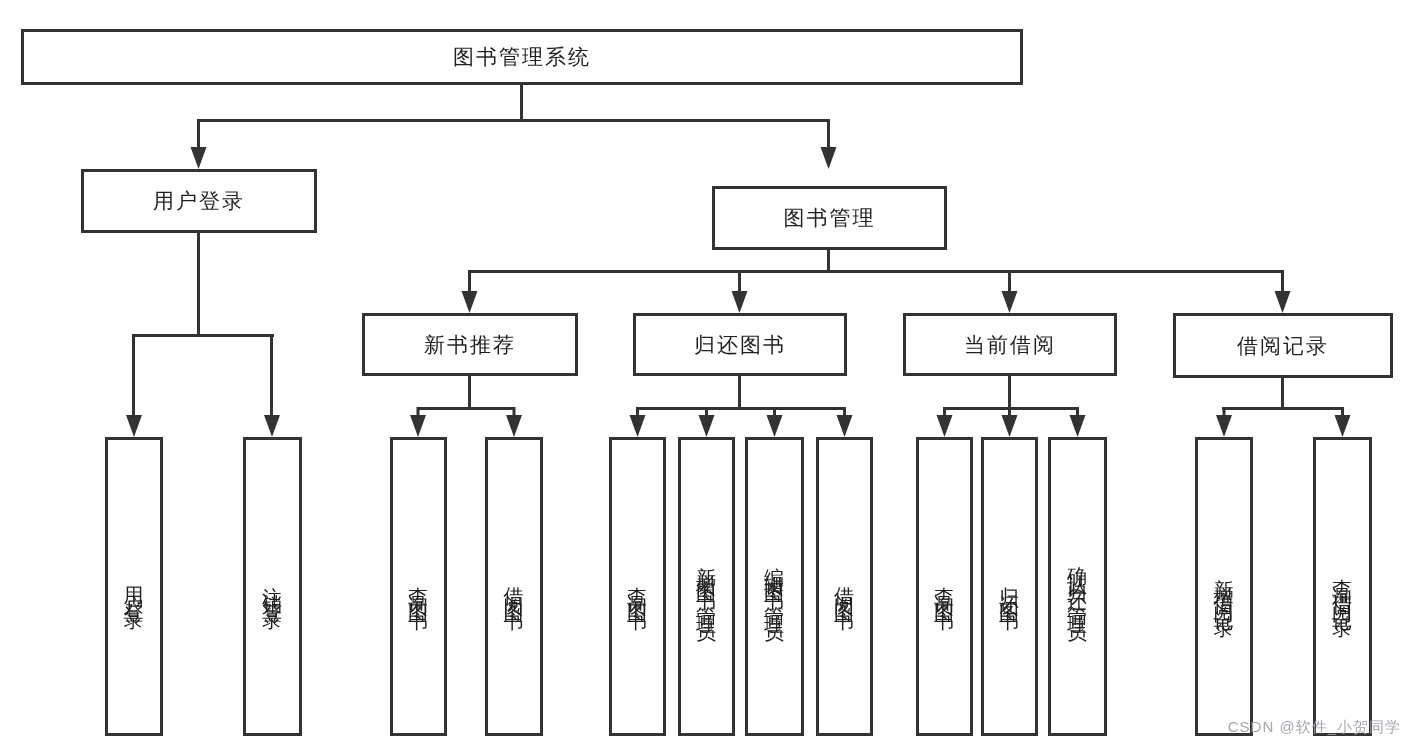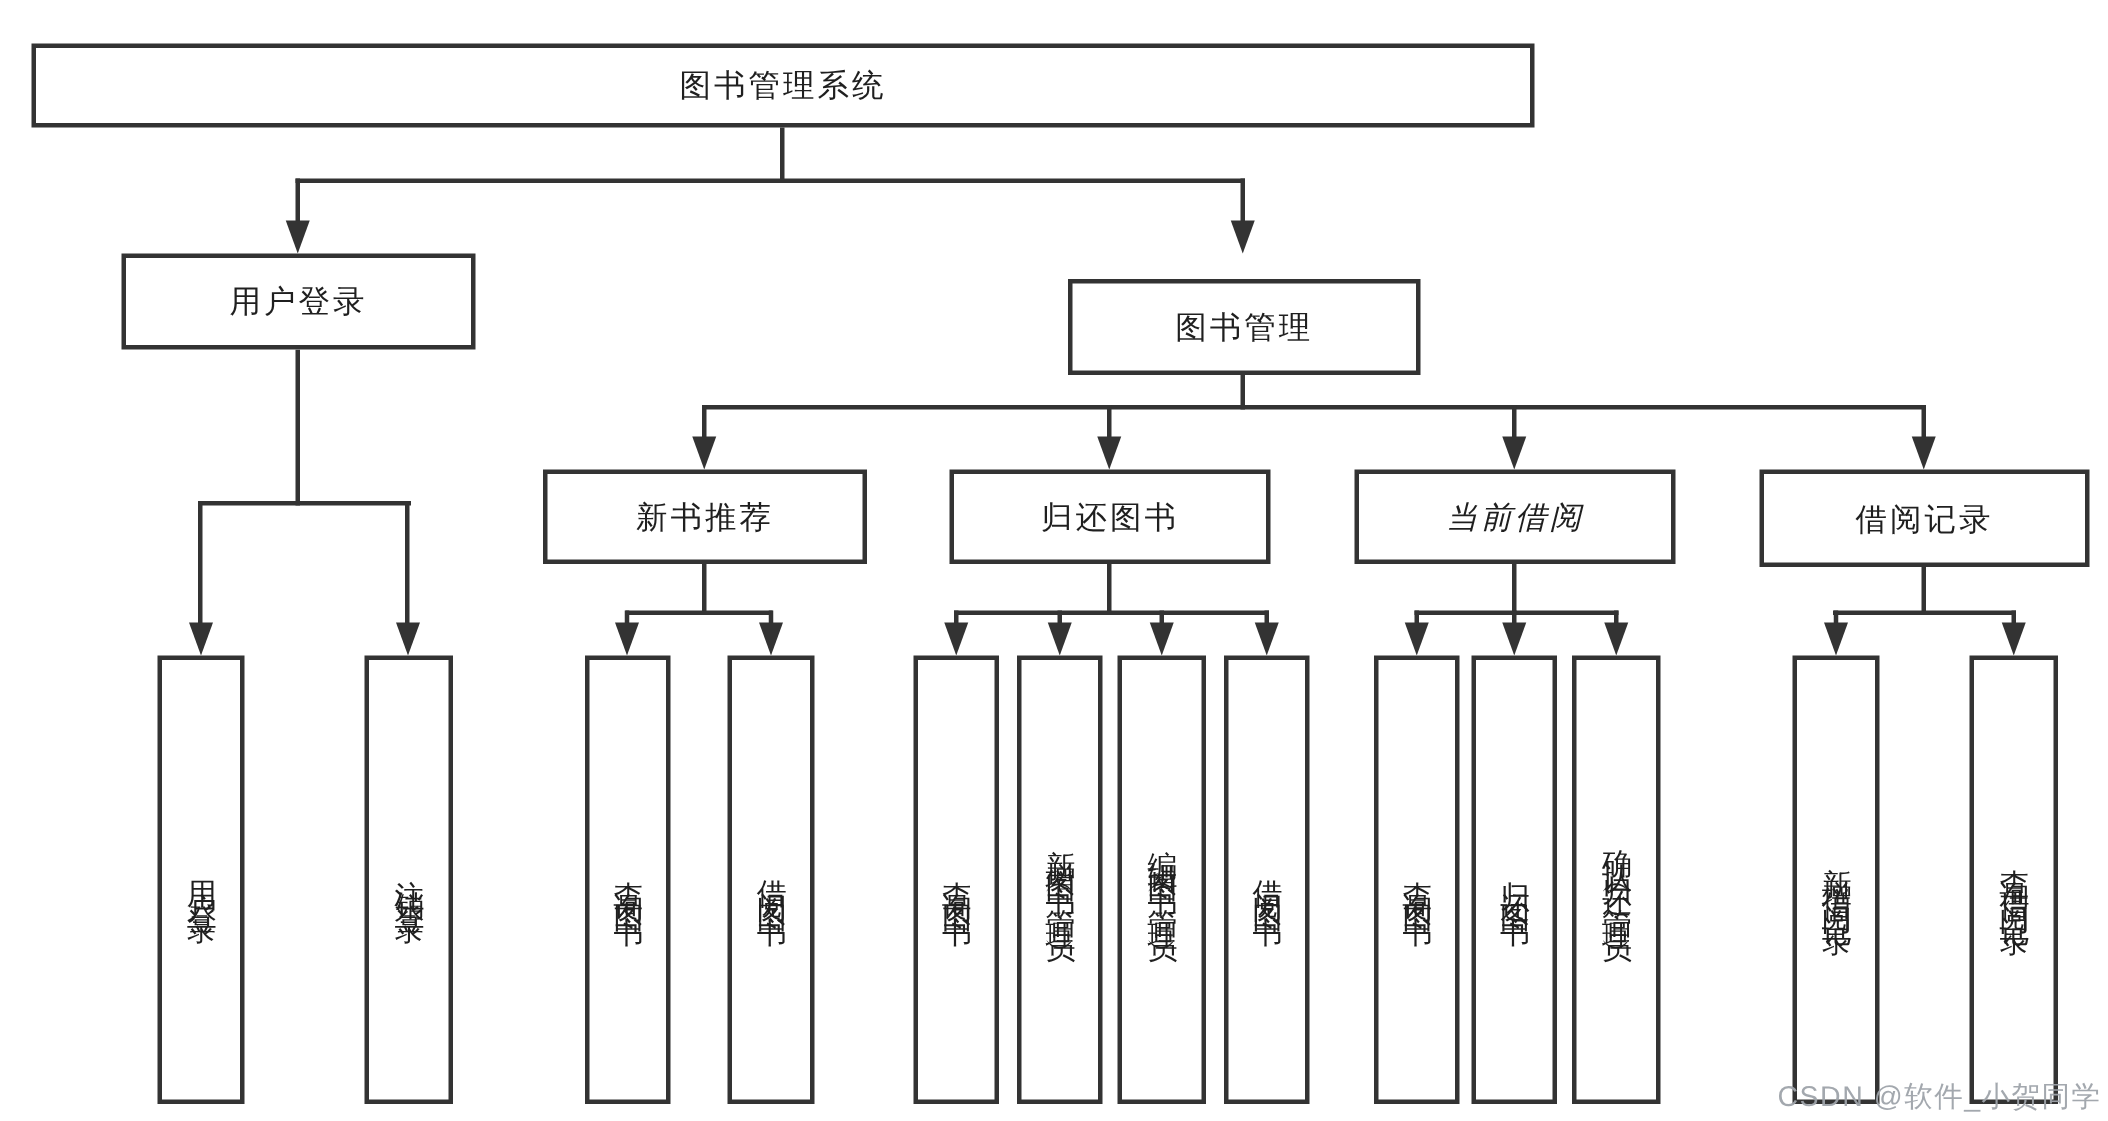--- a/index.html
+++ b/index.html
@@ -37,21 +37,21 @@
   #connectors{
     position:absolute;
     left:0;top:0;
     width:1405px;height:747px;
   }
   #connectors rect, #connectors polygon{ fill:#333333; }
   #watermark{
     position:absolute;
     top:718px;
     right:4px;
-    font-size:19px;
+    font-size:15px;
     letter-spacing:1px;
     color:rgba(158,163,170,0.95);
     white-space:nowrap;
   }
 </style>
 </head>
 <body>
 
 <div id="stage">
 
@@ -131,21 +131,21 @@
   <div class="node" style="left:712px;top:186px;width:235px;height:64px;">
     <span class="h-label">图书管理</span>
   </div>
 
   <div class="node" style="left:362px;top:313px;width:216px;height:63px;">
     <span class="h-label">新书推荐</span>
   </div>
   <div class="node" style="left:633px;top:313px;width:214px;height:63px;">
     <span class="h-label">归还图书</span>
   </div>
-  <div class="node" style="left:903px;top:313px;width:214px;height:63px;font-style:italic;">
+  <div class="node" style="left:903px;top:313px;width:214px;height:63px;">
     <span class="h-label">当前借阅</span>
   </div>
   <div class="node" style="left:1173px;top:313px;width:220px;height:65px;">
     <span class="h-label">借阅记录</span>
   </div>
 
   <div class="node leaf" style="left:105px;top:437px;width:58px;height:299px;">
     <span class="v-label">用户登录</span>
   </div>
   <div class="node leaf" style="left:243px;top:437px;width:59px;height:299px;">

